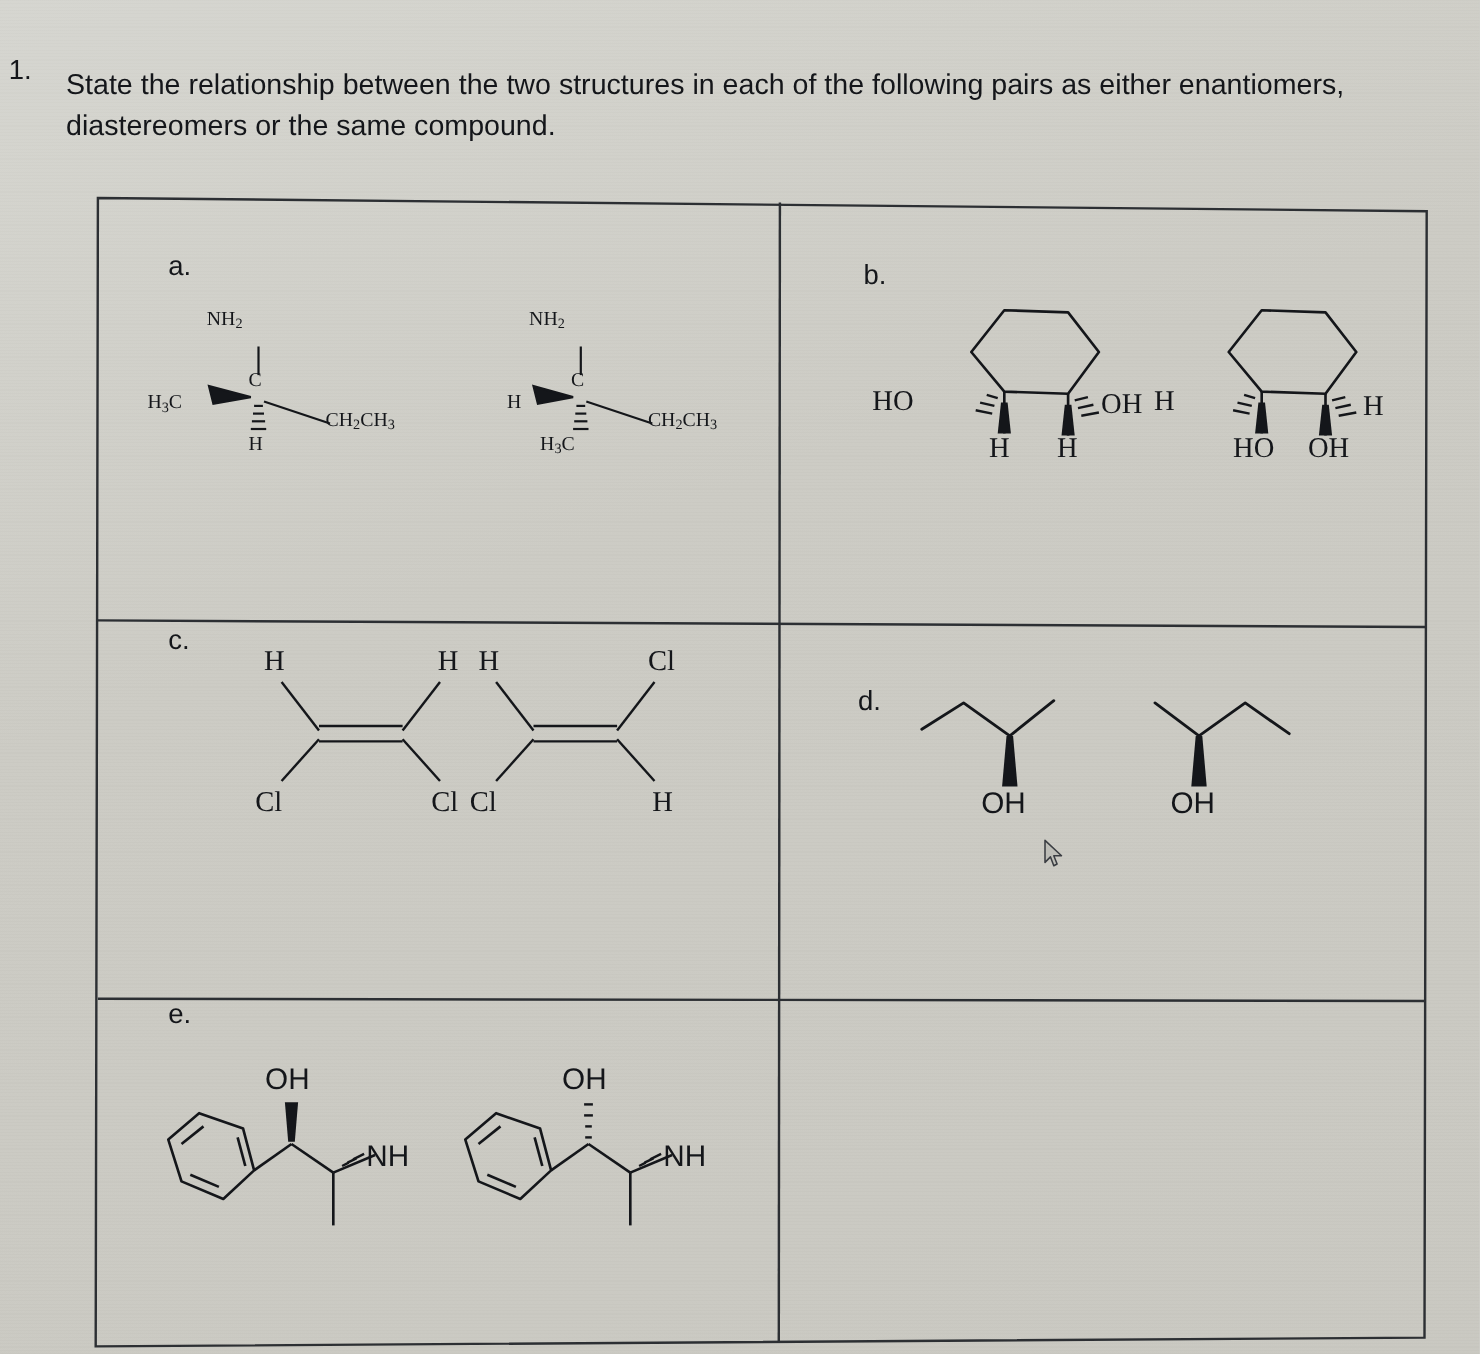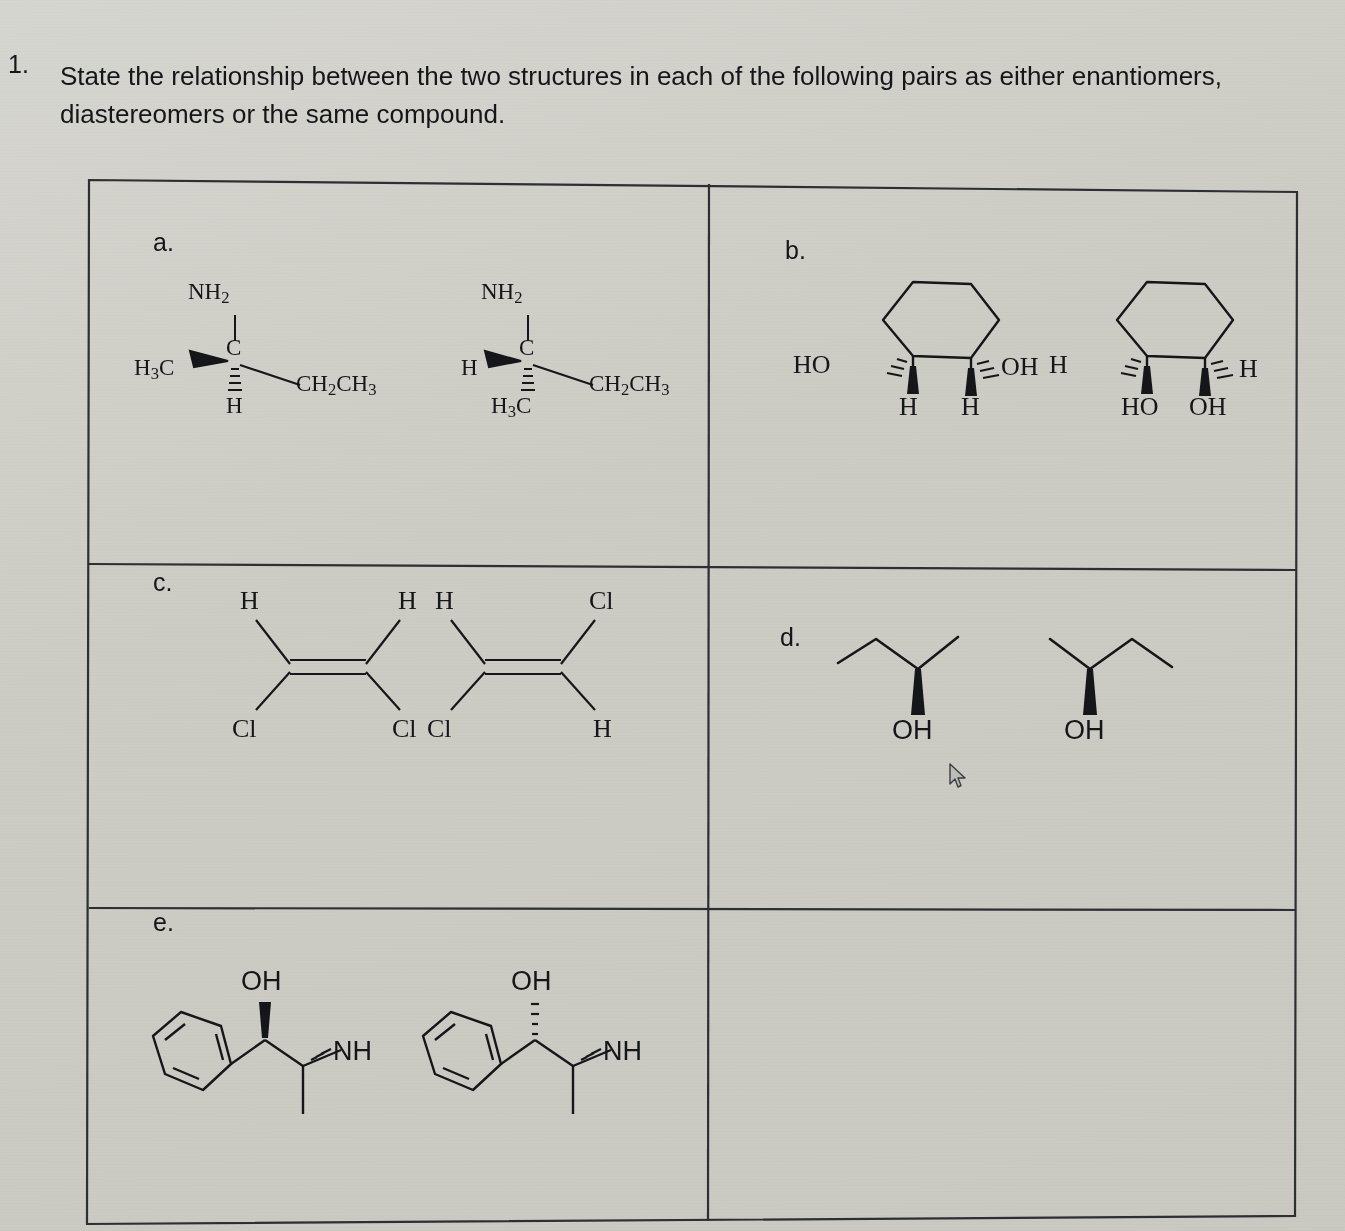--- a/index.html
+++ b/index.html
@@ -35,21 +35,21 @@
   .cell-label{
     position:absolute;
     font-size:25px;color:#14161a;
     font-family:"Liberation Sans", sans-serif;
   }
 
   
   .chem{
     position:absolute;
     font-family:"Liberation Serif", serif;
-    font-size:23px;
+    font-size:18px;
     color:#14161a;
     white-space:nowrap;
   }
   .chem.big{font-size:26px;}
   .chem sub{font-size:0.72em;vertical-align:-0.25em;}
   .sans{font-family:"Liberation Sans", sans-serif;}
 
   .struct{position:absolute;}
   .struct svg{display:block;overflow:visible;}
 

